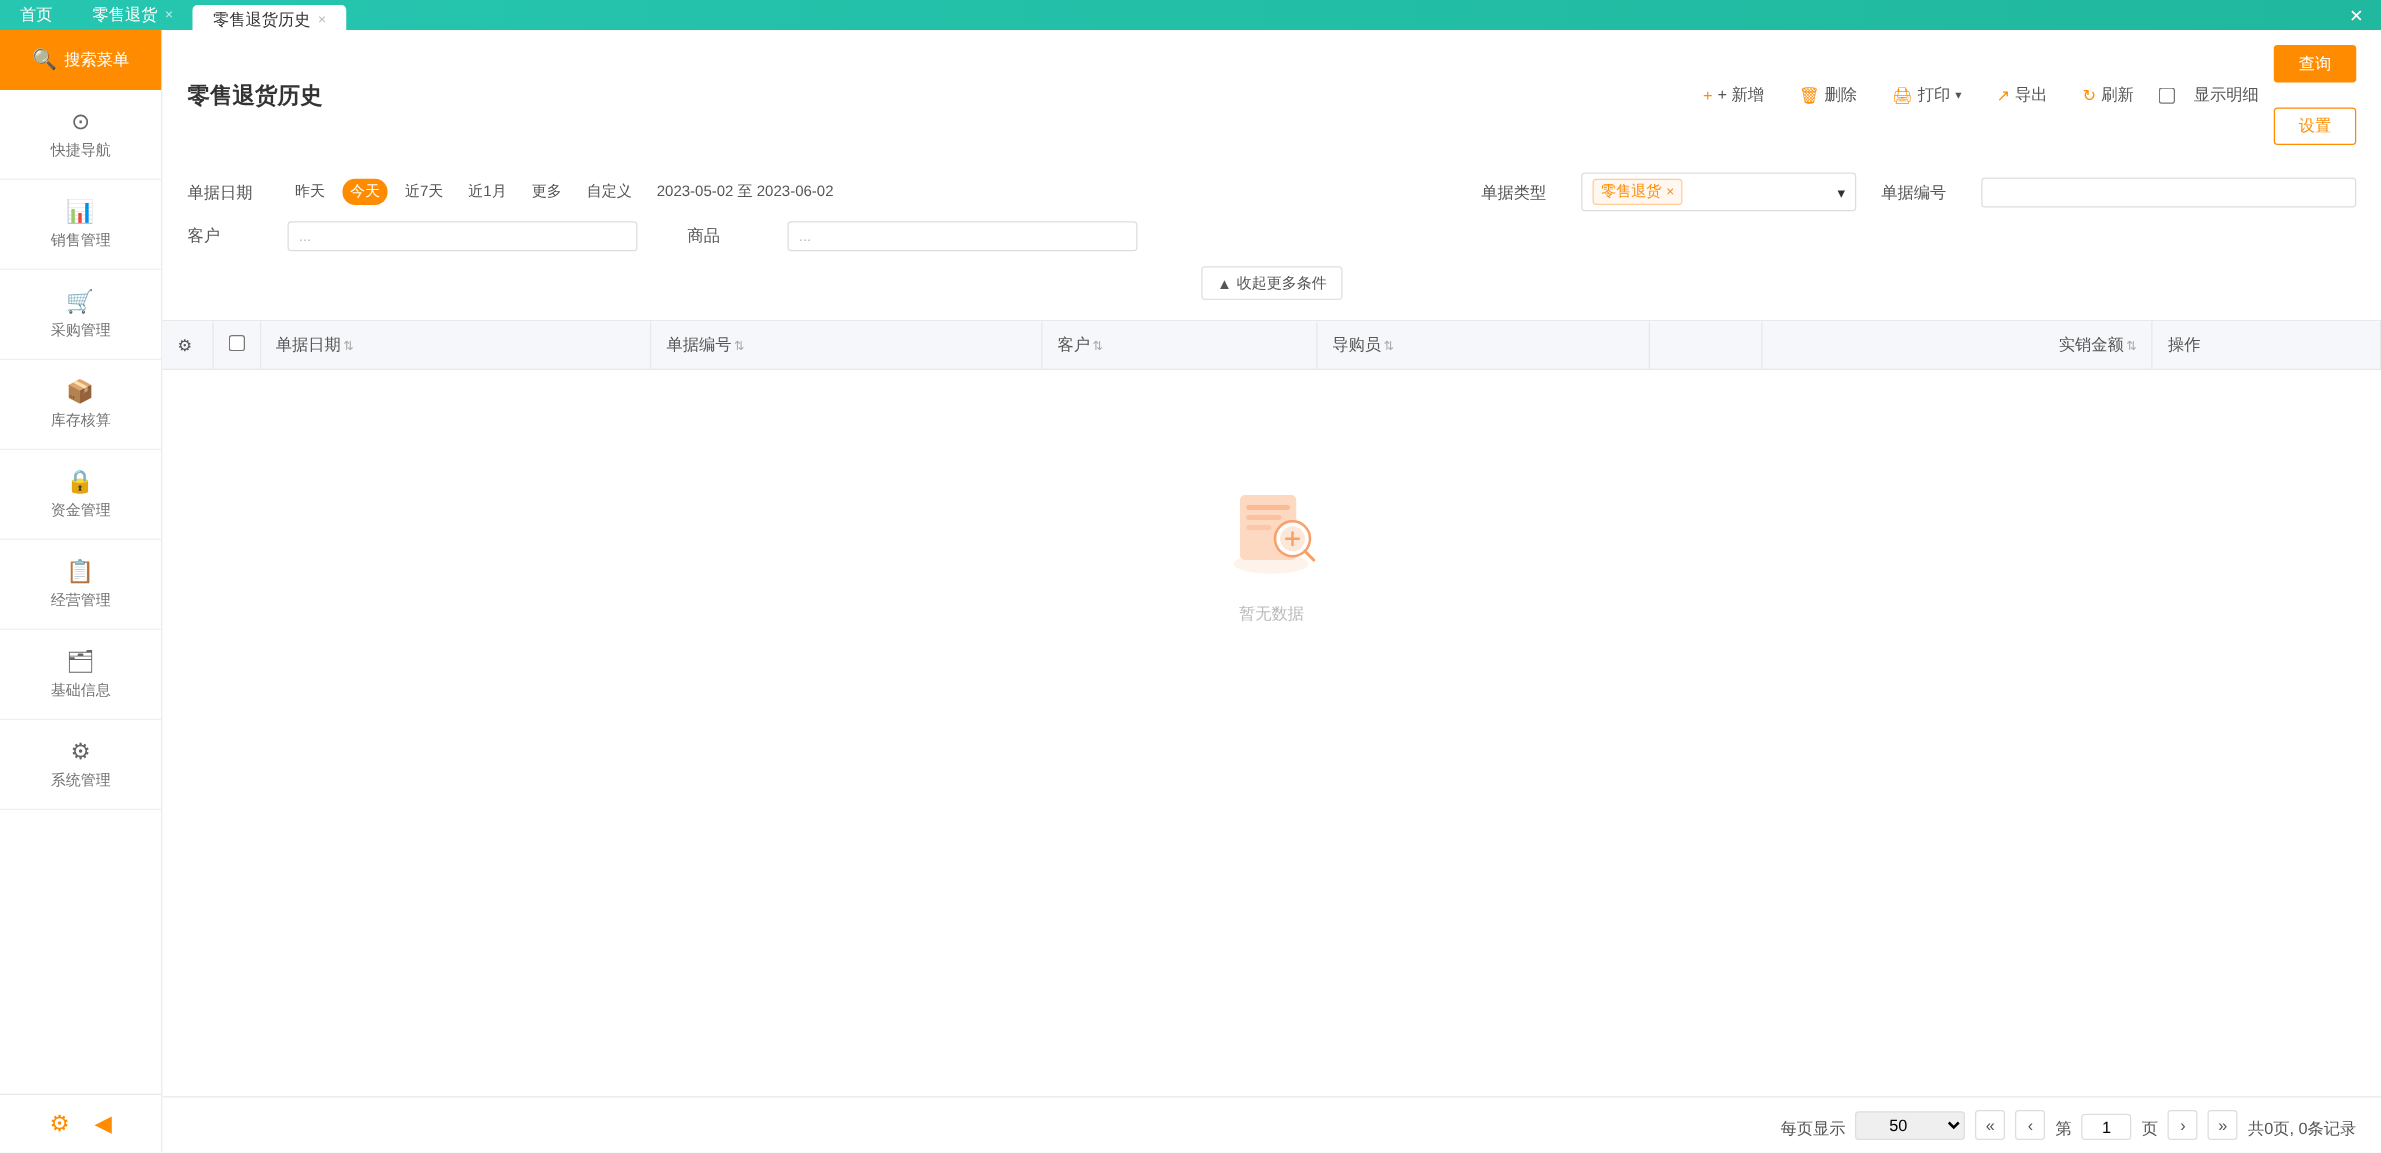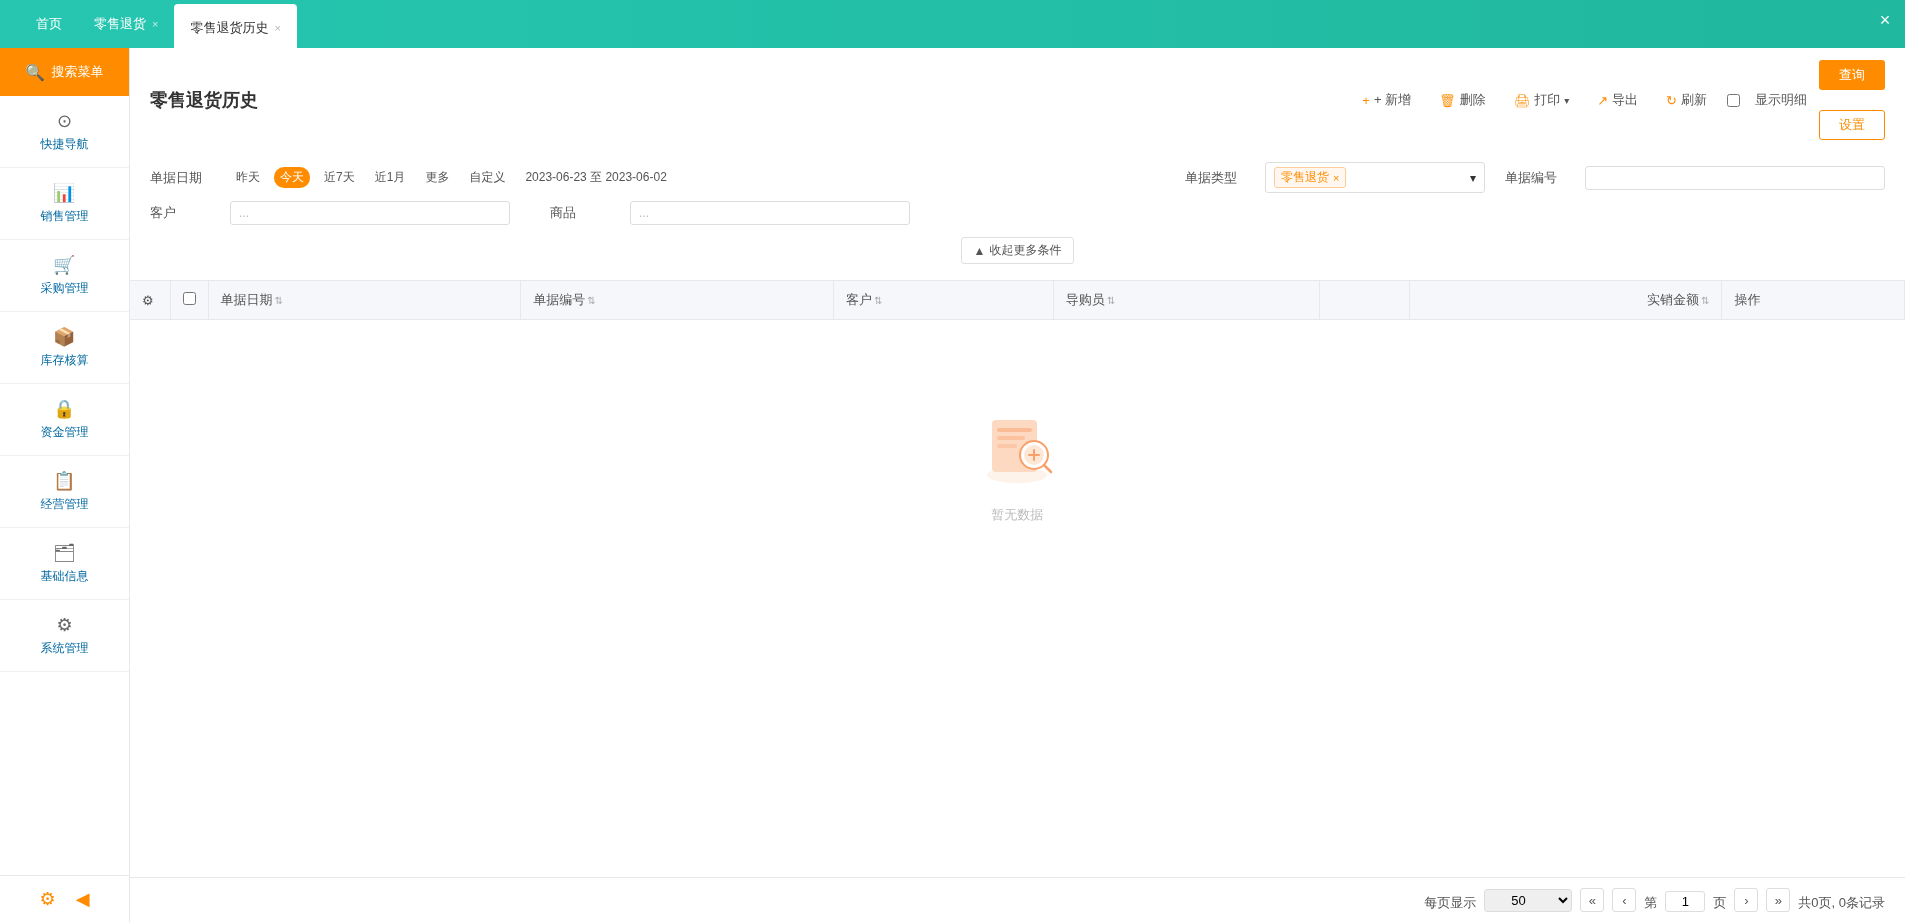--- a/index.html
+++ b/index.html
@@ -1,24 +1,24 @@
 <!DOCTYPE html>
 <html><head>
   <meta charset="utf-8">
   <style>
     * { box-sizing: border-box; margin: 0; padding: 0; font-family: 'Microsoft YaHei', Arial, sans-serif; }
     body { width: 1905px; height: 922px; overflow: hidden; display: flex; flex-direction: column; background: #f5f5f5; }
 
     
     .top-bar {
-      height: 48px;
+      height: 24px;
       background: linear-gradient(90deg, #26c6b0, #20b89e);
       display: flex;
+      align-items: center;
       flex-shrink: 0;
-      padding-left: 20px;
     }
     .top-bar-tabs {
       display: flex;
       align-items: stretch;
       height: 100%;
       flex: 1;
     }
     .top-tab {
       display: flex;
       align-items: center;
@@ -93,21 +93,21 @@
       cursor: pointer;
       border-bottom: 1px solid #f0f0f0;
       gap: 4px;
     }
     .sidebar-item .icon {
       font-size: 18px;
       color: #666;
     }
     .sidebar-item .label {
       font-size: 12px;
-      color: #0369a1;
+      color: #737373;
     }
     .sidebar-bottom {
       margin-top: auto;
       display: flex;
       align-items: center;
       justify-content: center;
       gap: 20px;
       padding: 12px;
       border-top: 1px solid #e8e8e8;
     }
@@ -471,21 +471,21 @@
         <div class="filter-row">
           <span class="filter-label">单据日期</span>
           <div class="filter-date-options">
             <span class="date-opt">昨天</span>
             <span class="date-opt active">今天</span>
             <span class="date-opt">近7天</span>
             <span class="date-opt">近1月</span>
             <span class="date-opt">更多</span>
             <span class="date-opt">自定义</span>
           </div>
-          <span class="date-range">2023-06-23 至 2023-06-02</span>
+          <span class="date-range">2023-05-02 至 2023-06-02</span>
           <span style="flex:1"></span>
           <span class="filter-label" style="width:80px;margin-left:60px;">单据类型</span>
           <div class="filter-select" style="min-width:220px;margin-right:20px;">
             <span class="filter-tag">
               <span>零售退货</span>
               <span class="x">×</span>
             </span>
             <span>▾</span>
           </div>
           <span class="filter-label" style="width:80px;">单据编号</span>

